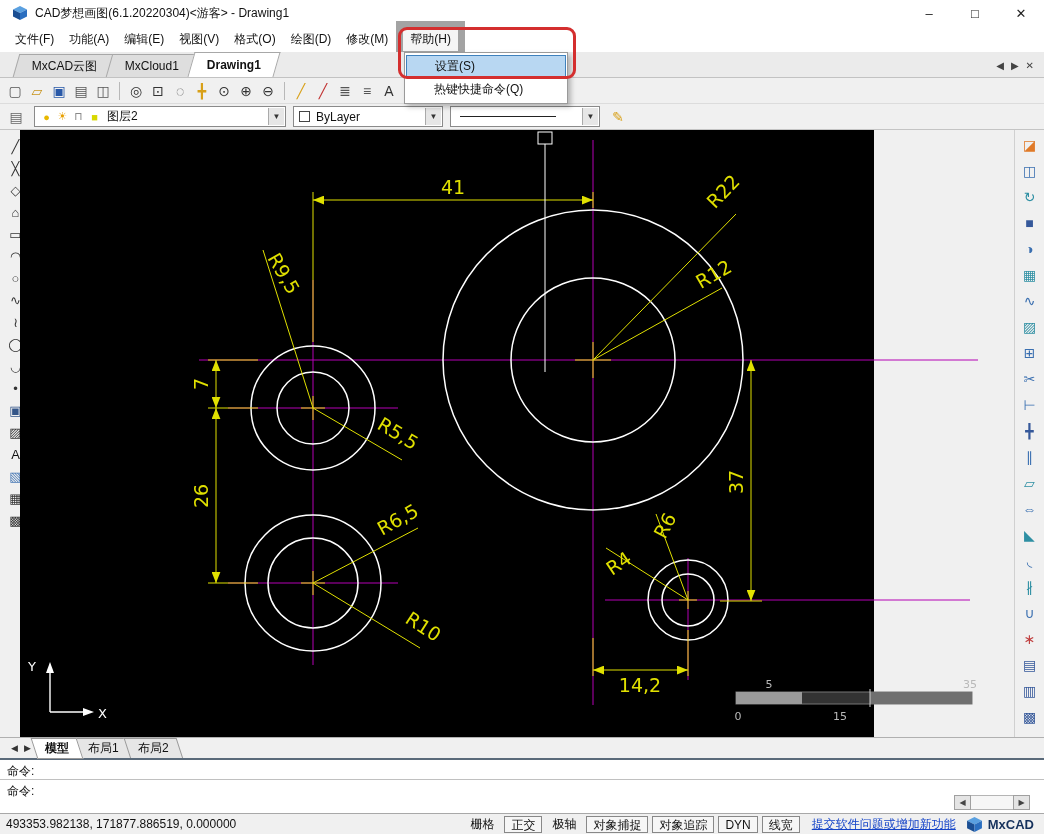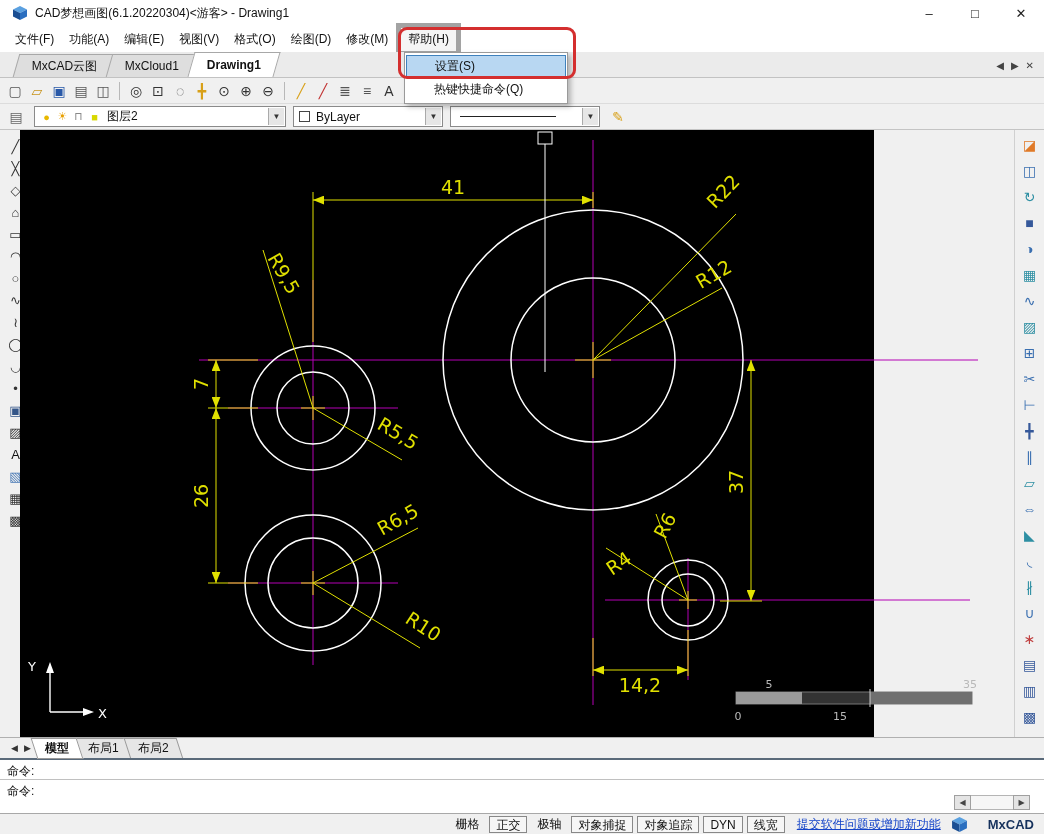--- a/index.html
+++ b/index.html
@@ -8,21 +8,21 @@
 
   
   .titlebar{position:absolute;left:0;top:0;width:100%;height:26px;background:#fff;display:flex;align-items:center;padding-left:12px}
   .titlebar .title{margin-left:7px;font-size:12px;white-space:nowrap}
   .wctrls{margin-left:auto;display:flex;height:100%}
   .wbtn{width:46px;display:flex;align-items:center;justify-content:center;font-size:13px;color:#222}
 
   
   .menubar{position:absolute;top:26px;left:0;width:100%;height:26px;background:#fff;display:flex;align-items:center;padding-left:8px}
   .menu-item{padding:3px 7px;margin-right:1px;white-space:nowrap}
-  .menu-item.open{border:5px solid #a3a3a3;background:#f5f5f5}
+  .menu-item.open{border:7px solid #a3a3a3;background:#f5f5f5}
 
   
   .tabbar{position:absolute;top:52px;left:0;width:100%;height:26px;background:#ebebeb;border-bottom:1px solid #c2c2c2;display:flex;align-items:flex-end;padding-left:16px}
   .dtab{height:23px;display:flex;align-items:center;padding:0 15px;background:#dedede;border:1px solid #a8a8a8;border-bottom:none;transform:skewX(-16deg);margin-right:-4px}
   .dtab>span{display:inline-block;transform:skewX(16deg);font-size:12px;white-space:nowrap}
   .dtab.active{background:#fff;z-index:2;height:25px}
   .dtab.active>span{font-weight:bold}
   .tabnav{margin-left:auto;display:flex;align-items:center;gap:7px;padding:0 10px 6px 0;color:#444;font-size:10px}
 
   
@@ -67,21 +67,21 @@
   .hs-btn{width:17px;height:15px;background:#e4e4e4;border:1px solid #a0a0a0;font-size:8px;display:flex;align-items:center;justify-content:center;color:#444}
   .hs-track{width:42px;height:15px;background:#f6f6f6;border-top:1px solid #b5b5b5;border-bottom:1px solid #b5b5b5}
 
   
   .status{position:absolute;top:813px;left:0;width:100%;height:21px;background:#f0f0f0;border-top:1px solid #a8a8a8;display:flex;align-items:center;padding:0 6px;font-size:12px;white-space:nowrap}
   .coords{width:298px}
   .flexspace{flex:1}
   .sbtn{padding:0 6px;height:17px;line-height:16px;margin:12px 2px}
   .sbtn.boxed{border:1px solid #888;background:#f6f6f6}
   .slink{color:#1544c8;text-decoration:underline;margin:0 10px}
-  .brand{display:flex;align-items:center;gap:20px;font-weight:bold;font-size:13px;color:#15315c;margin-right:4px}
+  .brand{display:flex;align-items:center;gap:5px;font-weight:bold;font-size:13px;color:#15315c;margin-right:4px}
 
   
   .helpmenu{position:absolute;left:404px;top:52px;width:164px;background:#fff;border:1px solid #9a9a9a;z-index:60;box-shadow:3px 3px 5px rgba(0,0,0,.25);padding:2px 1px}
   .hm-item{height:23px;line-height:23px;padding-left:28px;font-size:12px;white-space:nowrap}
   .hm-item.hl{background:#b8d7f2;border:1px solid #3f81bd;line-height:21px}
   .annot{position:absolute;left:398px;top:27px;width:178px;height:52px;border:3px solid #d42f2f;border-radius:9px;z-index:70;pointer-events:none}
 </style>
 </head>
 <body>
 
@@ -343,20 +343,21 @@
   <div class="cmdline1">命令:</div>
   <div class="cmdline2">命令:</div>
   <div class="hscroll">
     <span class="hs-btn">◀</span>
     <span class="hs-track"></span>
     <span class="hs-btn">▶</span>
   </div>
 </div>
 
 <div class="status">
+  <span class="coords">493353.982138, 171877.886519,  0.000000</span>
   <span class="flexspace"></span>
   <span class="sbtn">栅格</span>
   <span class="sbtn boxed">正交</span>
   <span class="sbtn">极轴</span>
   <span class="sbtn boxed">对象捕捉</span>
   <span class="sbtn boxed">对象追踪</span>
   <span class="sbtn boxed">DYN</span>
   <span class="sbtn boxed">线宽</span>
   <span class="slink">提交软件问题或增加新功能</span>
   <span class="brand">

